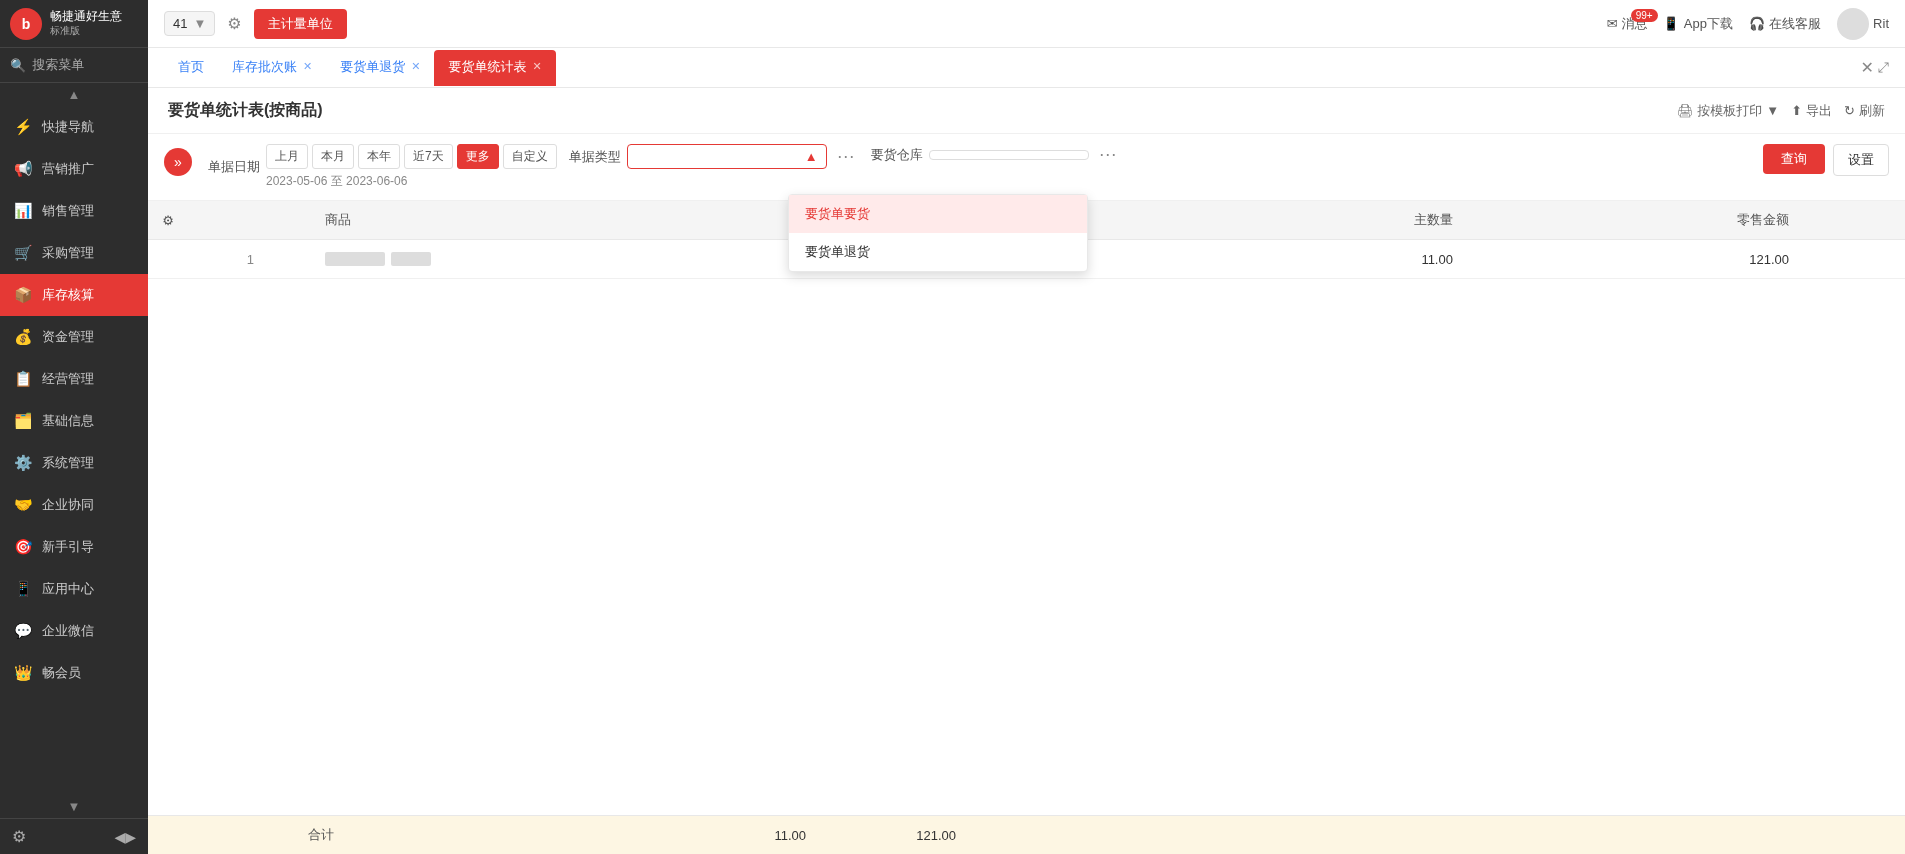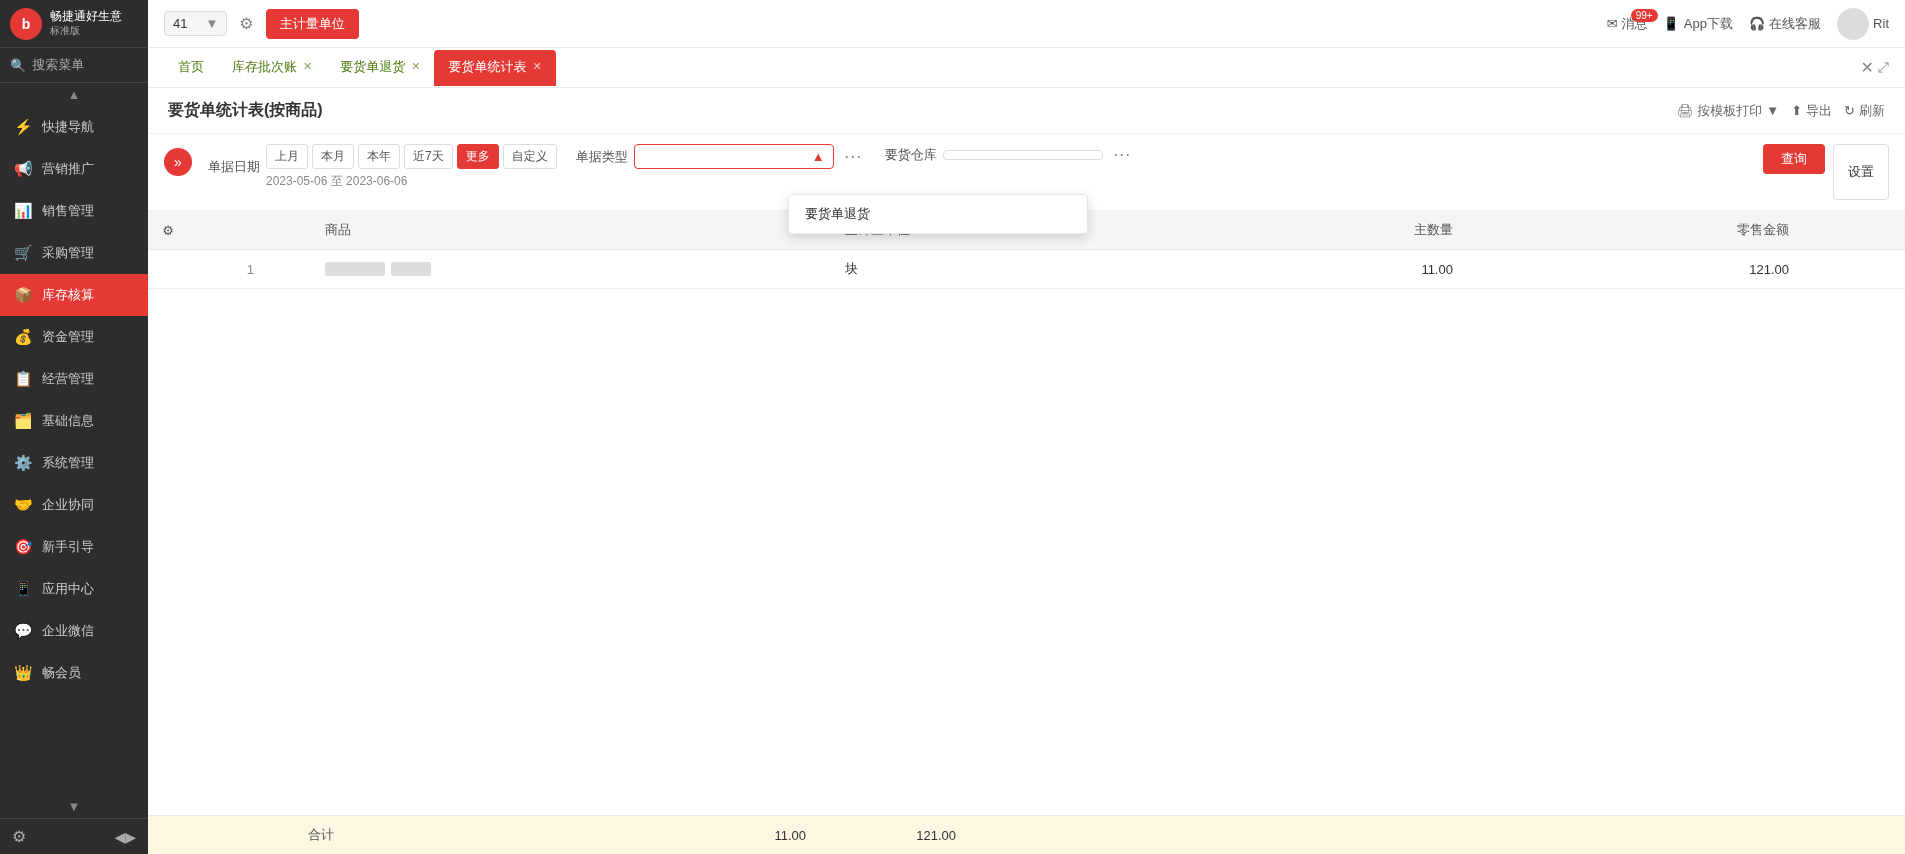--- a/index.html
+++ b/index.html
@@ -109,21 +109,21 @@
     }
     .topbar-breadcrumb-input {
       display: flex;
       align-items: center;
       background: #f5f5f5;
       border: 1px solid #ddd;
       border-radius: 4px;
       padding: 4px 8px;
       font-size: 13px;
       color: #333;
-      gap: 18px;
+      gap: 6px;
     }
     .topbar-settings-icon {
       color: #888;
       font-size: 16px;
       cursor: pointer;
     }
     .topbar-trial-btn {
       background: #e53935;
       color: white;
       border: none;
@@ -172,21 +172,21 @@
       border-bottom: 1px solid #e8e8e8;
       padding: 0 16px;
       flex-shrink: 0;
       height: 40px;
     }
     .tab {
       display: flex;
       align-items: center;
       padding: 8px 14px;
       cursor: pointer;
-      color: #4d7c0f;
+      color: #3b82f6;
       font-size: 13px;
       border-bottom: 2px solid transparent;
       white-space: nowrap;
       gap: 6px;
     }
     .tab.active {
       color: #fff;
       background: #e53935;
       border-radius: 4px 4px 0 0;
     }
@@ -268,21 +268,21 @@
       justify-content: center;
       color: white;
       cursor: pointer;
       font-size: 14px;
       flex-shrink: 0;
       margin-top: 4px;
     }
     .filter-group {
       display: flex;
       align-items: flex-start;
-      gap: 19px;
+      gap: 12px;
       flex-wrap: wrap;
       flex: 1;
     }
     .filter-item {
       display: flex;
       align-items: center;
       gap: 6px;
       flex-shrink: 0;
     }
     .filter-label {
@@ -363,21 +363,21 @@
       border-radius: 4px;
       padding: 6px 18px;
       cursor: pointer;
       font-size: 13px;
     }
     .btn-settings {
       background: #fff;
       color: #333;
       border: 1px solid #ddd;
       border-radius: 4px;
-      padding: 18px 14px;
+      padding: 6px 14px;
       cursor: pointer;
       font-size: 13px;
     }
 
     
     .dropdown-overlay {
       position: absolute;
       top: 60px;
       left: 640px;
       width: 300px;
@@ -693,20 +693,21 @@
           <span class="filter-more-btn">···</span>
         </div>
       </div>
 
       <div class="filter-actions">
         <button class="btn-query">查询</button>
         <button class="btn-settings">设置</button>
       </div>
 
       <div class="dropdown-overlay">
+        <div class="dropdown-item selected">要货单要货</div>
         <div class="dropdown-item">要货单退货</div>
       </div>
     </div>
 
     <div class="table-wrapper">
       <table>
         <thead>
           <tr>
             <th>
               <span>⚙</span>

